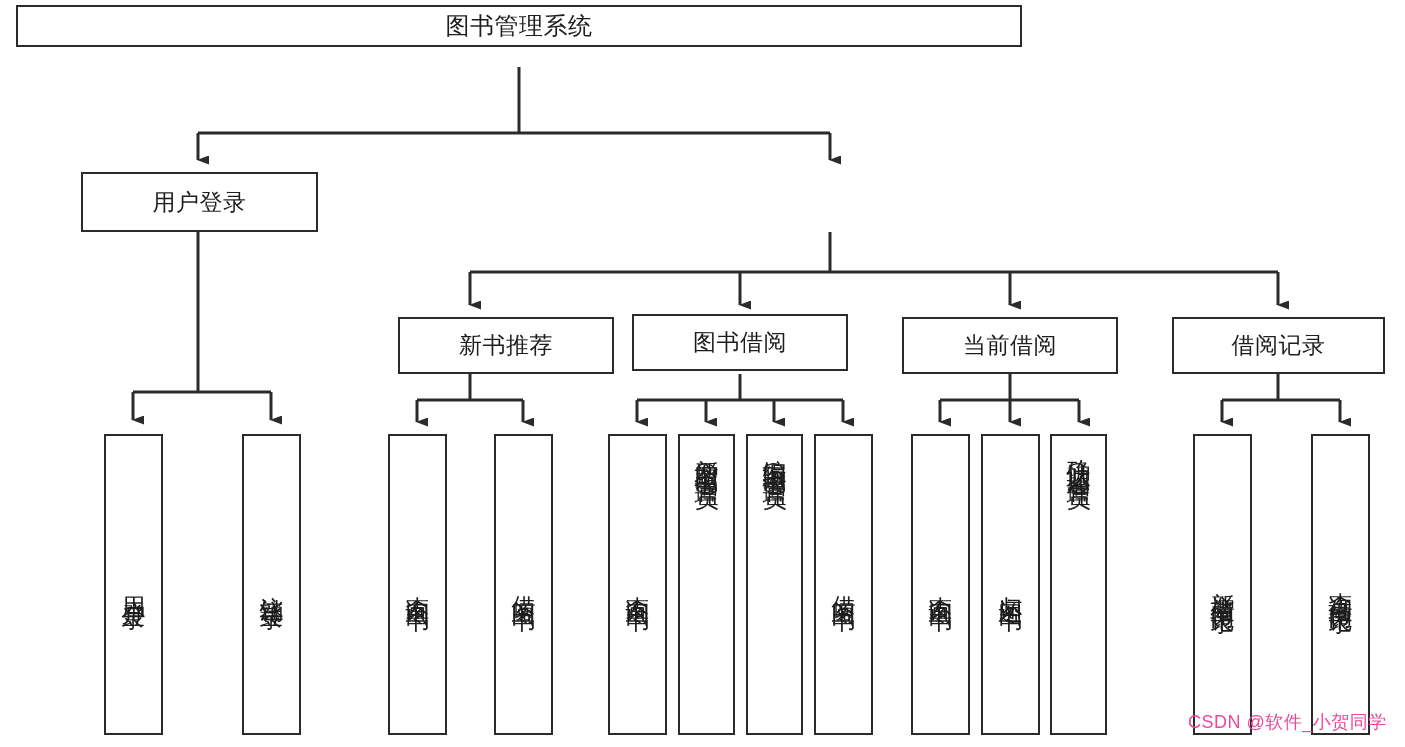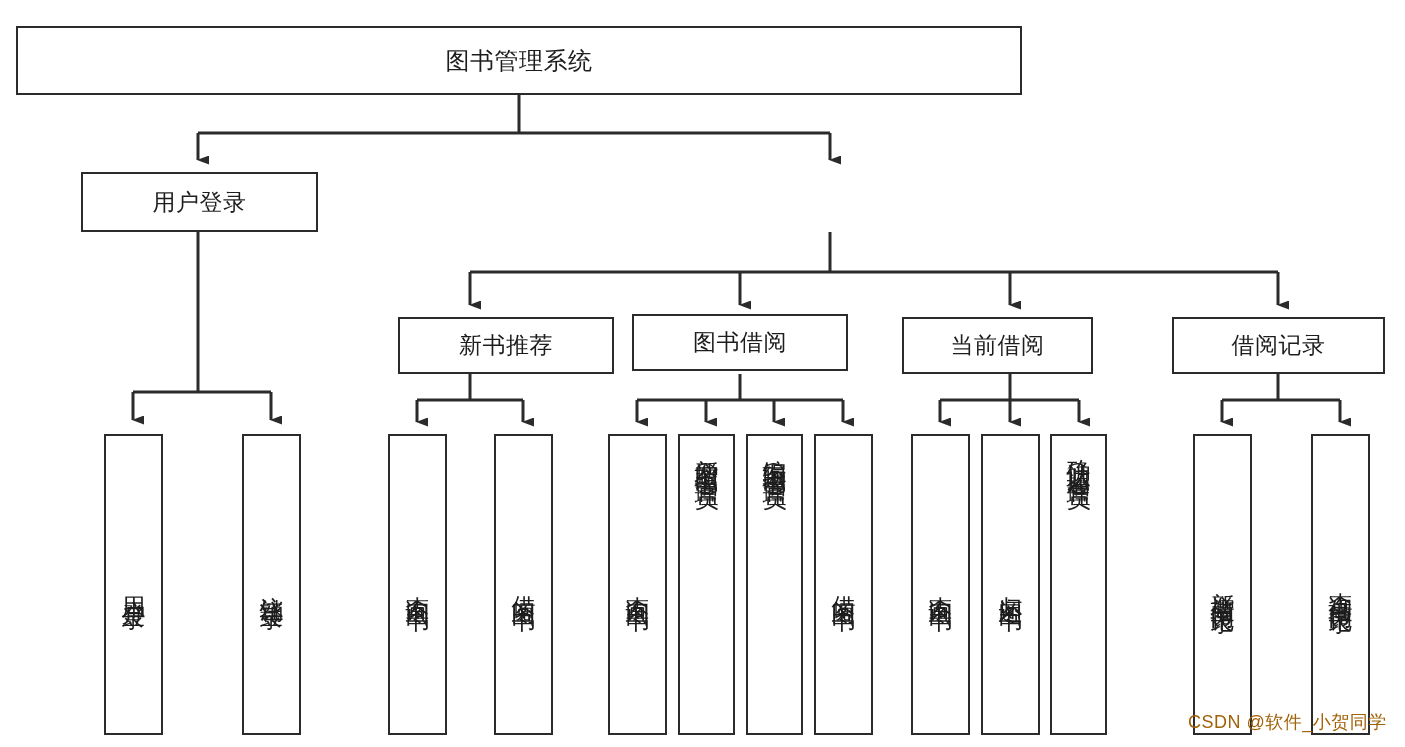--- a/index.html
+++ b/index.html
@@ -58,21 +58,21 @@
     text-align: center;
   }
   .node.leaf.tall {
     align-items: flex-start;
   }
   .watermark {
     position: absolute;
     left: 1188px;
     top: 710px;
     font-size: 18px;
-    color: #a16207;
+    color: #ec4899;
     white-space: nowrap;
     letter-spacing: 0.5px;
   }
 </style>
 </head>
 <body>
 
 <div id="canvas">
 
   <svg id="edges" viewBox="0 0 1405 747">
@@ -121,35 +121,35 @@
       <path d="M1010,400 L1010,422" marker-end="url(#arrow)"></path>
       <path d="M1079,400 L1079,422" marker-end="url(#arrow)"></path>
 
       <path d="M1278,374 L1278,400"></path>
       <path d="M1222,400 L1340,400"></path>
       <path d="M1222,400 L1222,422" marker-end="url(#arrow)"></path>
       <path d="M1340,400 L1340,422" marker-end="url(#arrow)"></path>
     </g>
   </svg>
 
-  <div class="node root" style="left:16px; top:26px; width:1006px; height:69px;">
+  <div class="node root" style="left:16px; top:5px; width:1006px; height:42px;">
     <span class="label">图书管理系统</span>
   </div>
 
   <div class="node" style="left:81px; top:172px; width:237px; height:60px;">
     <span class="label">用户登录</span>
   </div>
 
   <div class="node" style="left:362px; top:317px; width:216px; height:57px;margin-left:36px;">
     <span class="label">新书推荐</span>
   </div>
   <div class="node" style="left:632px; top:314px; width:216px; height:57px;">
     <span class="label">图书借阅</span>
   </div>
-  <div class="node" style="left:902px; top:317px; width:191px; height:57px;">
+  <div class="node" style="left:902px; top:317px; width:216px; height:57px;">
     <span class="label">当前借阅</span>
   </div>
   <div class="node" style="left:1172px; top:317px; width:213px; height:57px;">
     <span class="label">借阅记录</span>
   </div>
 
   <div class="node leaf" style="left:104px; top:434px; width:59px; height:301px;">
     <span class="label">用户登录</span>
   </div>
   <div class="node leaf" style="left:242px; top:434px; width:59px; height:301px;">

